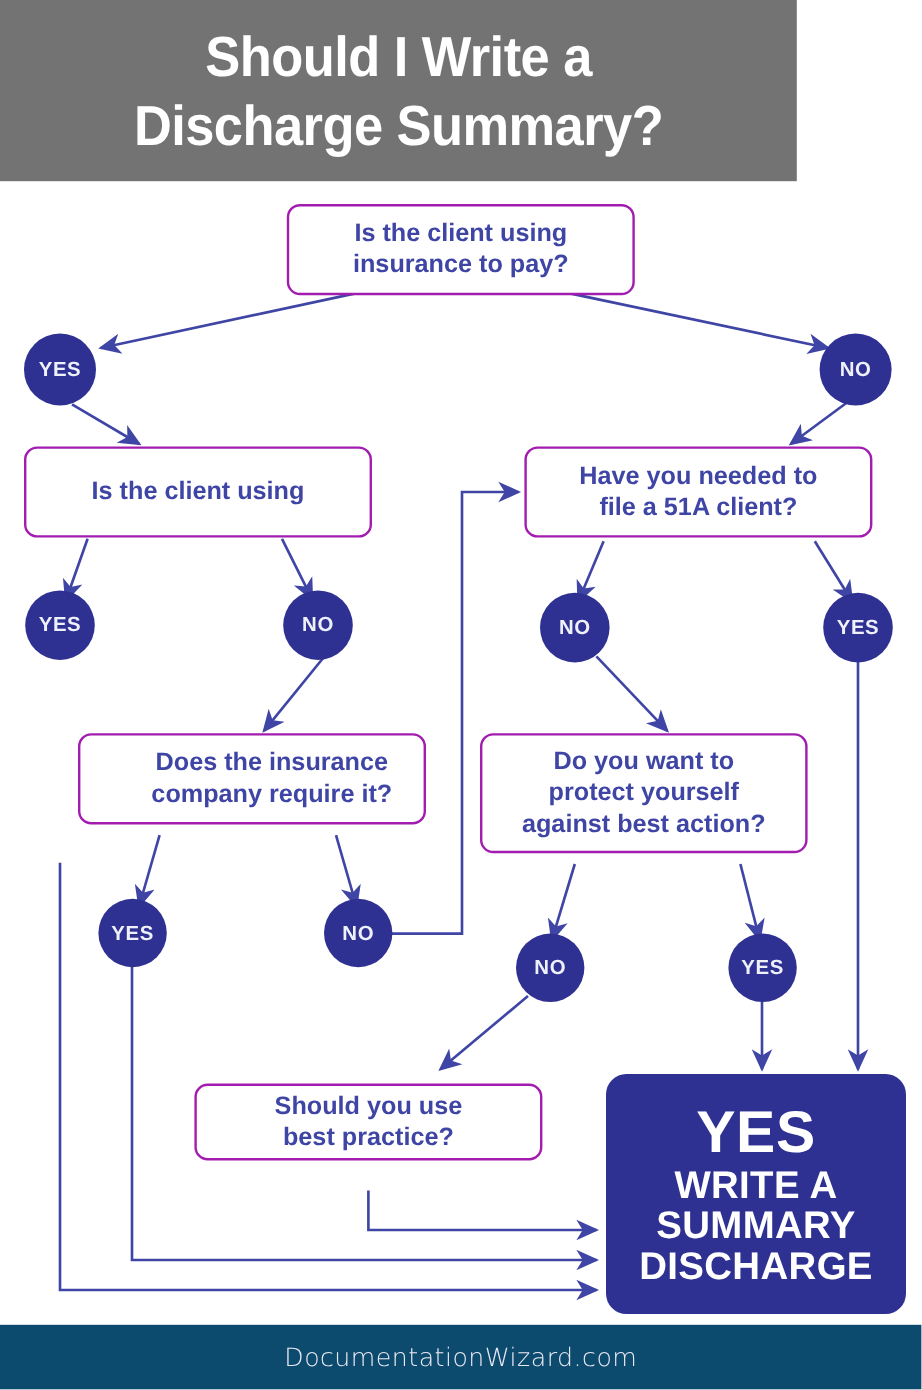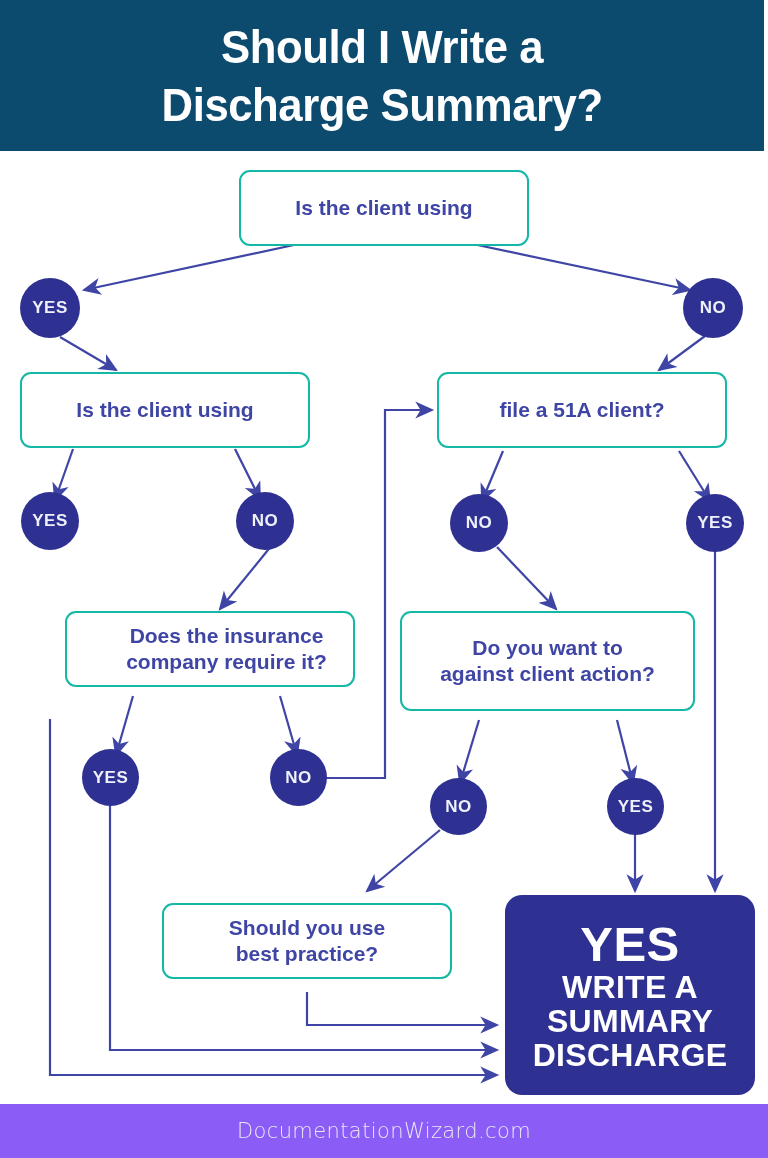--- a/index.html
+++ b/index.html
@@ -7,59 +7,59 @@
   body {
     font-family:"Liberation Sans", sans-serif;
     background:#ffffff;
     position:relative;
     overflow:hidden;
   }
   #stage { position:relative; width:768px; height:1158px; background:#fff; }
 
   
   .header {
-    position:absolute; left:0; top:0; width:764px; height:151px;
-    background:#0c4a6e;
+    position:absolute; left:0; top:0; width:664px; height:151px;
+    background:#737373;
     display:flex; flex-direction:column;
     align-items:center; justify-content:center;
   }
   .header .line {
     color:#ffffff;
     font-family:"Liberation Sans", sans-serif;
     font-weight:bold;
     font-size:47px;
     line-height:58px;
     letter-spacing:-0.5px;
     text-align:center;
     white-space:nowrap;
     transform:scaleX(0.93);
   }
 
   
   .footer {
     position:absolute; left:0; top:1104px; width:768px; height:54px;
-    background:#8b5cf6;
+    background:#0c4a6e;
     display:flex; align-items:center; justify-content:center;
   }
   .footer .txt {
     color:#e8e8f2;
     font-size:21px;
     font-weight:300;
     letter-spacing:0.4px;
     font-family:"DejaVu Sans", sans-serif;
   }
 
   
   #wires { position:absolute; left:0; top:151px; width:768px; height:953px; }
 
   
   .qbox {
     position:absolute;
     background:#ffffff;
-    border:2px solid #14b8a6;
+    border:2px solid #a21caf;
     border-radius:11px;
     display:flex; align-items:center; justify-content:center;
     text-align:center;
     color:#3f45a5;
     font-weight:bold;
     font-size:21px;
     line-height:26px;
     padding:4px 8px;
   }
   .qbox span { display:block; }
@@ -151,50 +151,53 @@
 
       <path d="M110,652 L110,899 L497,899"></path>
 
       <path d="M50,568 L50,924 L497,924"></path>
     </g>
   </svg>
 
   <div class="qbox" style="left:239px; top:170px; width:290px; height:76px;">
     <div>
       <span>Is the client using</span>
+      <span>insurance to pay?</span>
     </div>
   </div>
 
   <div class="qbox" style="left:20px; top:372px; width:290px; height:76px;">
     <div>
       <span>Is the client using</span>
     </div>
   </div>
 
   <div class="qbox" style="left:437px; top:372px; width:290px; height:76px;">
     <div>
+      <span>Have you needed to</span>
       <span>file a 51A client?</span>
     </div>
   </div>
 
   <div class="qbox" style="left:65px; top:611px; width:290px; height:76px;padding-left:41px;">
     <div>
       <span>Does the insurance</span>
       <span>company require it?</span>
     </div>
   </div>
 
-  <div class="qbox" style="left:400px; top:611px; width:295px; height:100px;">
+  <div class="qbox" style="left:400px; top:611px; width:273px; height:100px;">
     <div>
       <span>Do you want to</span>
-      <span>against client action?</span>
-    </div>
-  </div>
-
-  <div class="qbox" style="left:162px; top:903px; width:290px; height:76px;">
+      <span>protect yourself</span>
+      <span>against best action?</span>
+    </div>
+  </div>
+
+  <div class="qbox" style="left:162px; top:903px; width:290px; height:64px;">
     <div>
       <span>Should you use</span>
       <span>best practice?</span>
     </div>
   </div>
 
   <div class="pill" style="left:20px; top:278px; width:60px; height:60px;">YES</div>
 
   <div class="pill" style="left:683px; top:278px; width:60px; height:60px;">NO</div>
 

